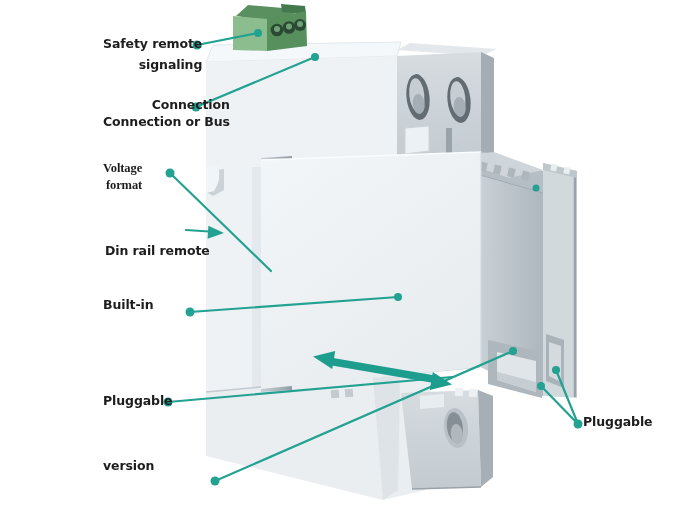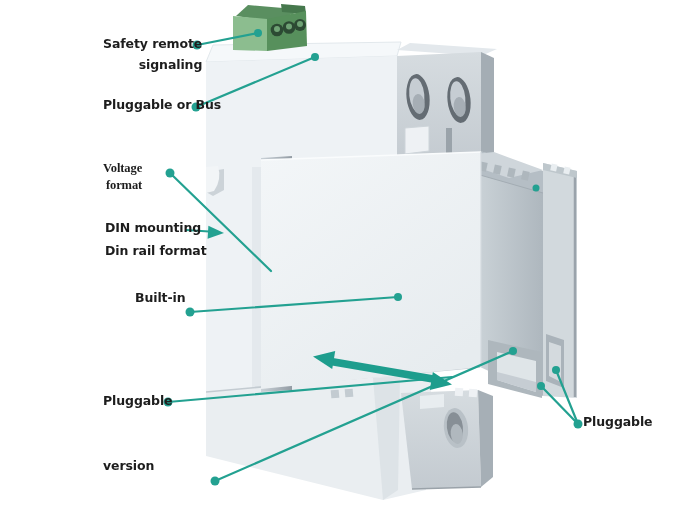--- a/index.html
+++ b/index.html
@@ -7,21 +7,21 @@
          font-family:"DejaVu Sans",sans-serif;text-align:right;}
   #artwork{position:absolute;left:0;top:0;}
   .lbl{position:absolute;font-weight:700;font-size:12.5px;line-height:17px;color:#1d1d1d;
        letter-spacing:-0.1px;white-space:nowrap;}
   .lbl span{display:block;}
   .lbl-safety{left:103px;top:33px;line-height:21px;}
   .lbl-connection{left:103px;top:96px;}
   .lbl-voltage{left:103px;top:160px;font-family:Liberation Serif, serif;}
   .lbl-din-mounting{left:105px;top:219px;}
   .lbl-din-rail{left:105px;top:242px;}
-  .lbl-builtin{left:103px;top:289px;margin-left:32px;}
+  .lbl-builtin{left:103px;top:296px;}
   .lbl-pluggable{left:103px;top:392px;}
   .lbl-identification{left:103px;top:458px;line-height:16px;}
   .lbl-indicators{left:583px;top:413px;}
 </style>
 </head>
 <body>
 
 <div id="stage">
 
 <svg id="artwork" width="680" height="528" viewBox="0 0 680 528">
@@ -198,31 +198,29 @@
         <circle cx="541" cy="386" r="4"></circle>
         <circle cx="556" cy="370" r="4"></circle>
   </g>
 </svg>
 
 <div class="lbl lbl-safety">
   <span>Safety remote</span>
   <span>signaling</span>
 </div>
 <div class="lbl lbl-connection">
-  <span>Pluggable or Bus</span>
+  <span>Connection</span>
+  <span>Connection or Bus</span>
 </div>
 <div class="lbl lbl-voltage">
   <span>Voltage</span>
   <span>format</span>
 </div>
-<div class="lbl lbl-din-mounting">
-  <span>DIN mounting</span>
-</div>
 <div class="lbl lbl-din-rail">
-  <span>Din rail format</span>
+  <span>Din rail remote</span>
 </div>
 <div class="lbl lbl-builtin">
   <span>Built-in</span>
 </div>
 <div class="lbl lbl-pluggable">
   <span>Pluggable</span>
 </div>
 <div class="lbl lbl-identification">
   <span>version</span>
 </div>

